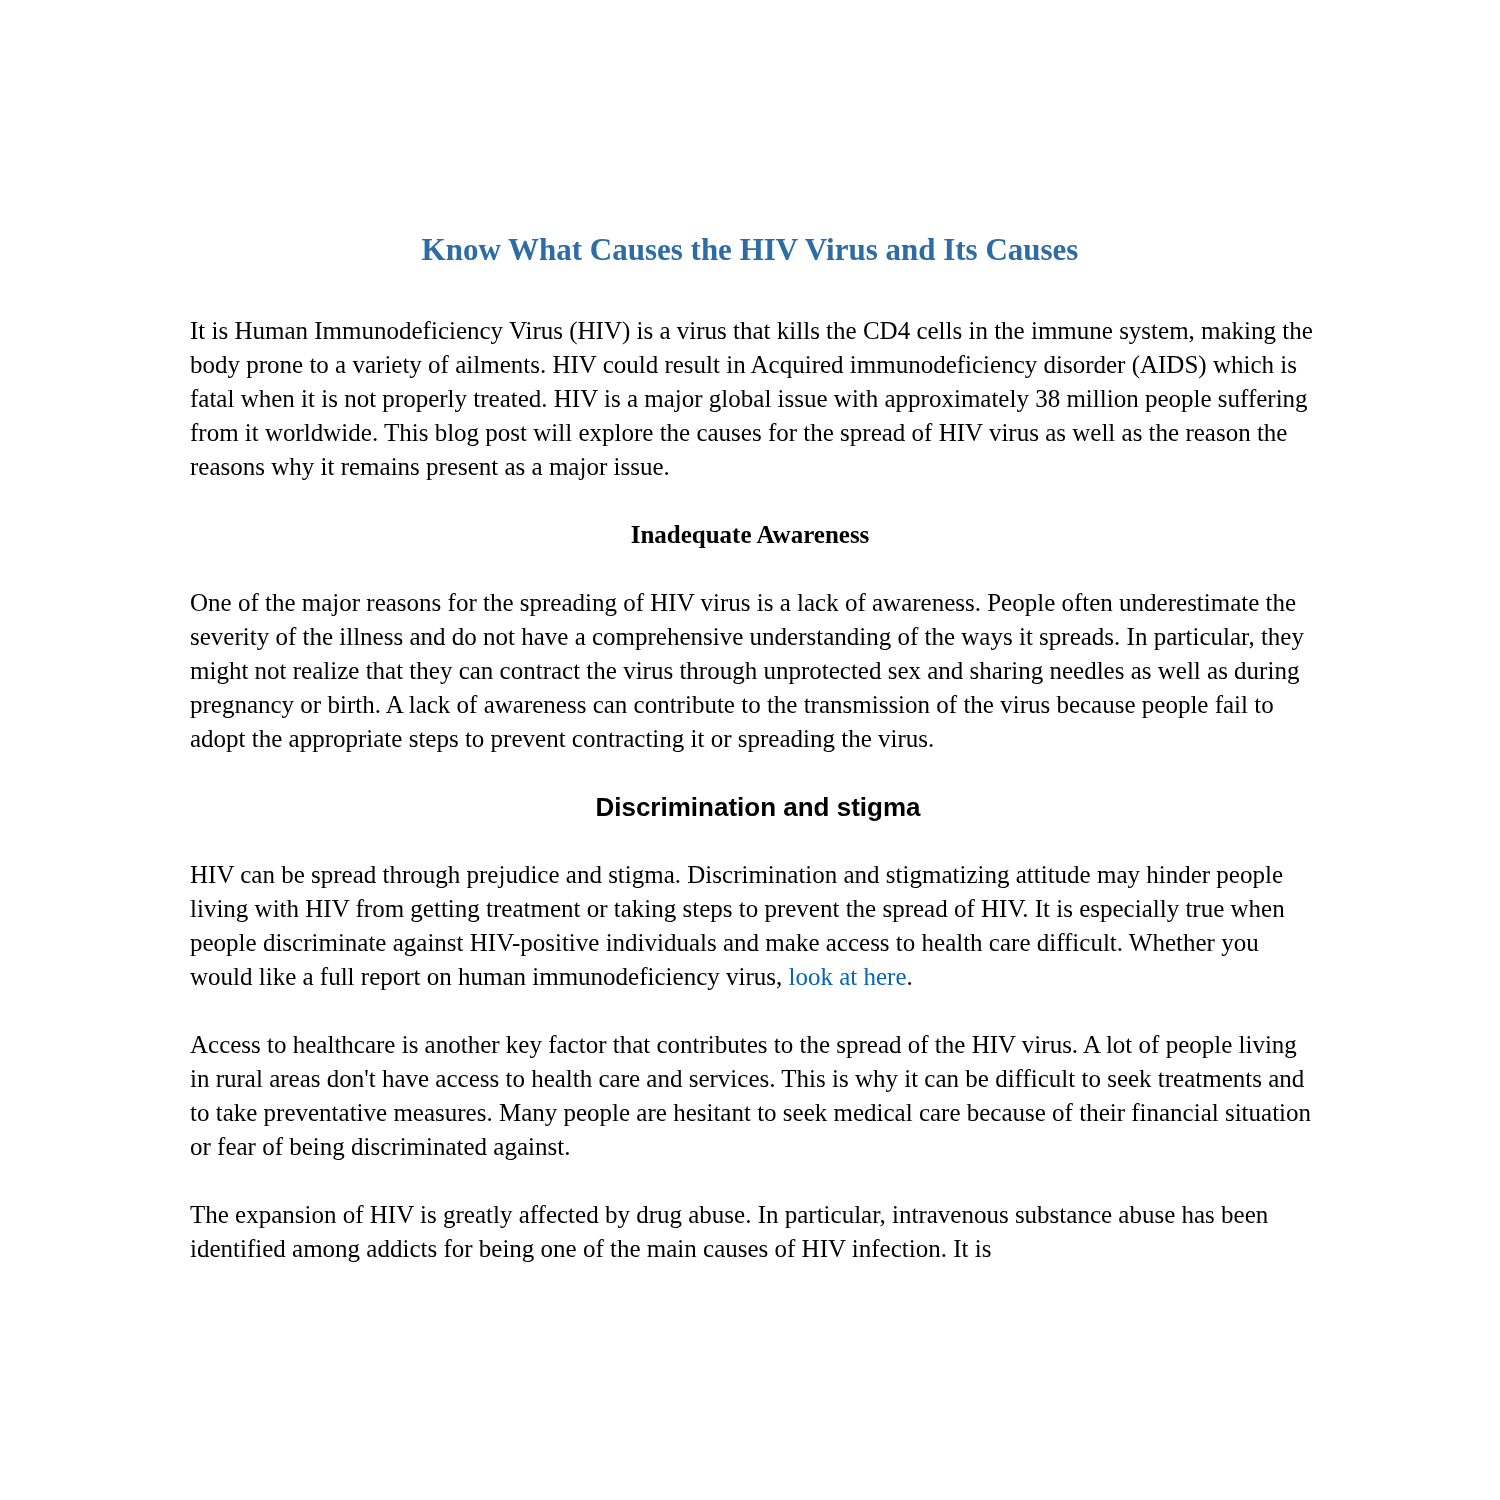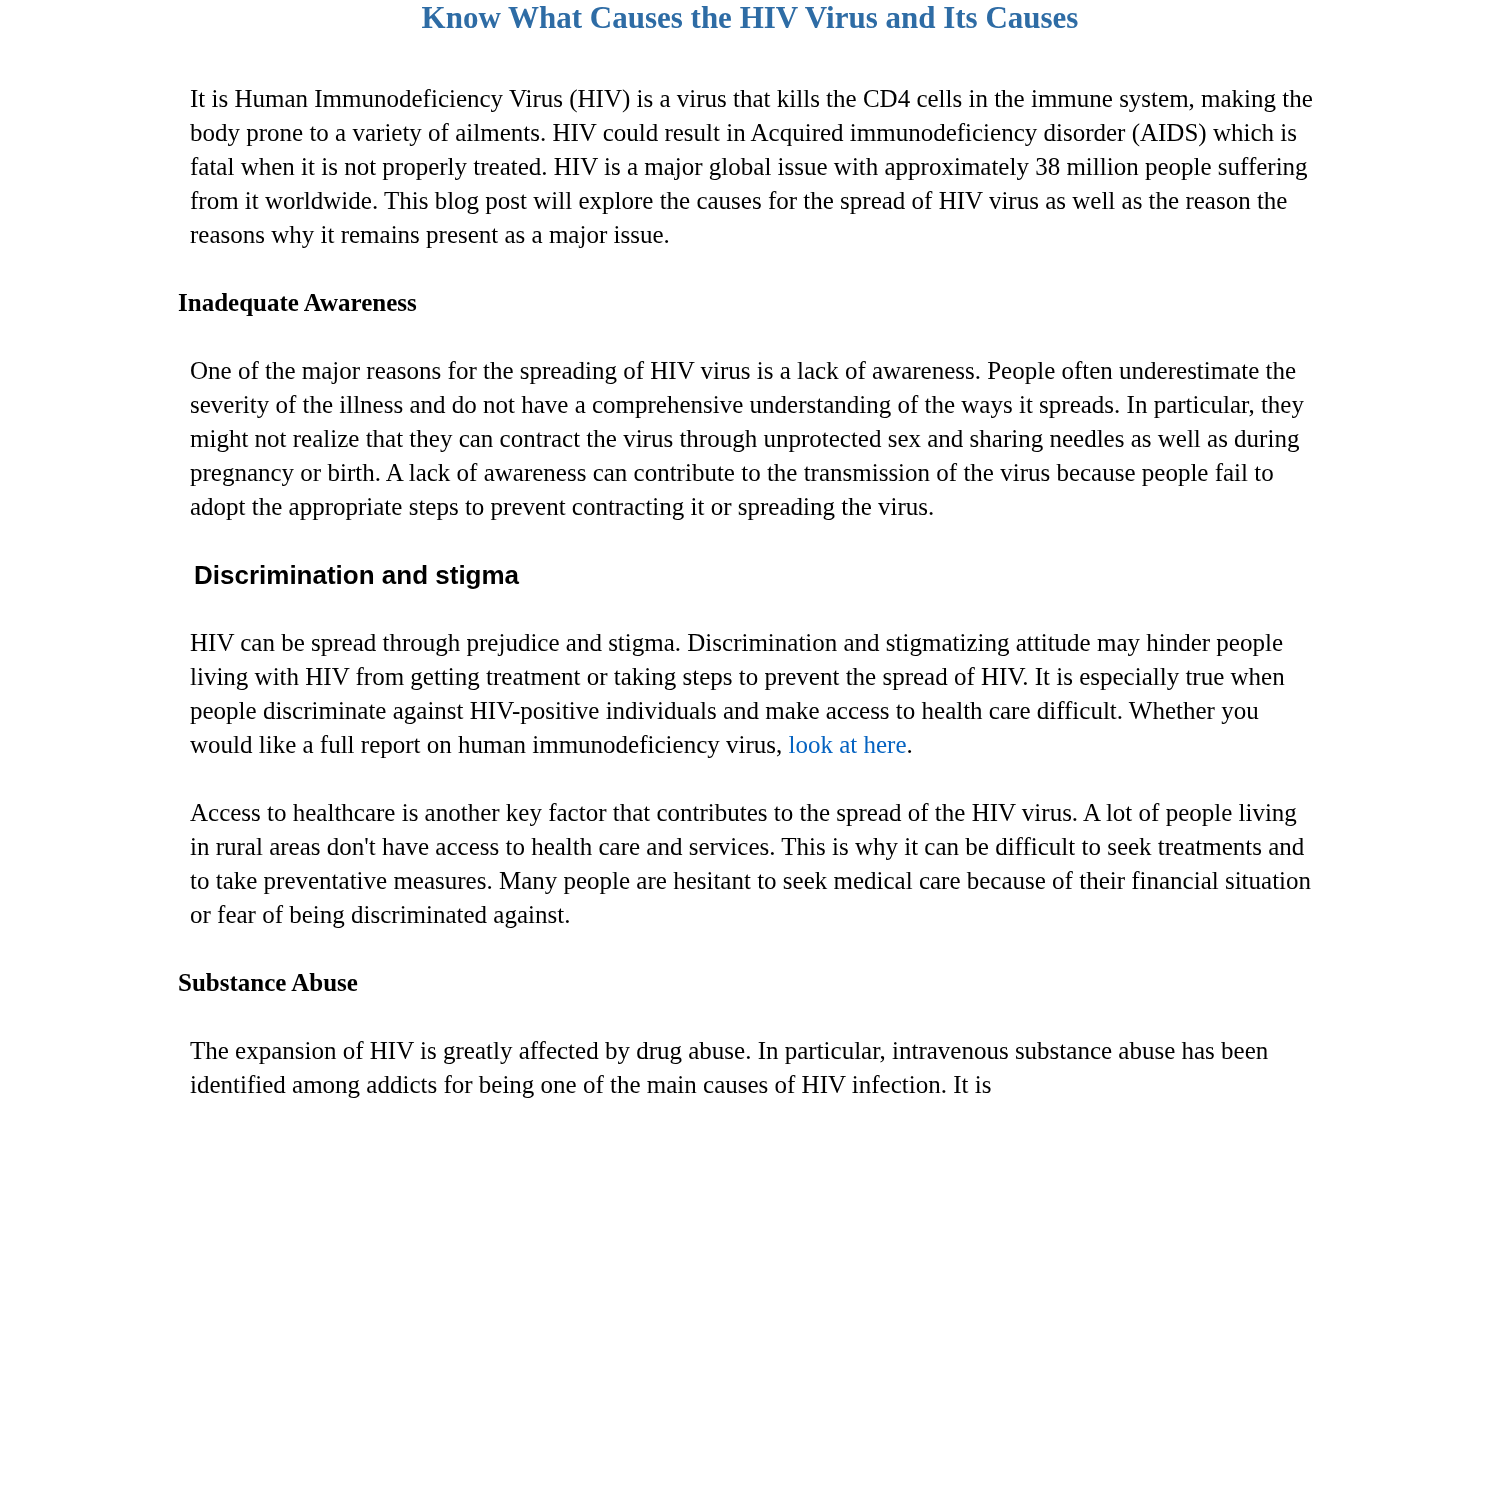--- a/index.html
+++ b/index.html
@@ -10,20 +10,21 @@
   body {
     width: 1500px;
     height: 1500px;
     overflow: hidden;
     font-family: "Liberation Serif", serif;
     color: #000000;
   }
   .page {
     width: 1144px;
     margin: 0 auto;
+    padding-top: 232px;
   }
   .doc-title {
     font-size: 31px;
     font-weight: bold;
     text-align: center;
     color: var(--title-color, #2e6ca5);
     margin: 0 0 46px 0;
     font-family: "Liberation Serif", serif;
   }
   p.body-text {
@@ -31,20 +32,21 @@
     line-height: 34px;
     margin: 0 0 34px 12px;
     text-align: left;
   }
   h2.section-heading {
     font-size: 25px;
     line-height: 34px;
     font-weight: bold;
     margin: 34px 0 34px 0;
     font-family: "Liberation Serif", serif;
+    text-align: center;
   }
   h2.section-heading.sans {
     font-family: "Liberation Sans", sans-serif;
     font-size: 26px;
     margin-left: 16px;
   }
   a.doc-link {
     color: var(--link-color, #0563c1);
     cursor: pointer;
   }
@@ -62,17 +64,16 @@
 
   <p class="body-text">One of the major reasons for the spreading of HIV virus is a lack of awareness. People often underestimate the severity of the illness and do not have a comprehensive understanding of the ways it spreads. In particular, they might not realize that they can contract the virus through unprotected sex and sharing needles as well as during pregnancy or birth. A lack of awareness can contribute to the transmission of the virus because people fail to adopt the appropriate steps to prevent contracting it or spreading the virus.</p>
 
   <h2 class="section-heading sans">Discrimination and stigma</h2>
 
   <p class="body-text"><span>HIV can be spread through prejudice and stigma. Discrimination and stigmatizing attitude may hinder people living with HIV from getting treatment or taking steps to prevent the spread of HIV. It is especially true when people discriminate against HIV-positive individuals and make access to health care difficult. Whether you would like a full report on human immunodeficiency virus, </span><a class="doc-link">look at here</a><span>.</span></p>
 
 
   <p class="body-text">Access to healthcare is another key factor that contributes to the spread of the HIV virus. A lot of people living in rural areas don't have access to health care and services. This is why it can be difficult to seek treatments and to take preventative measures. Many people are hesitant to seek medical care because of their financial situation or fear of being discriminated against.</p>
 
-  <h2 class="section-heading">Substance Abuse</h2>
 
   <p class="body-text">The expansion of HIV is greatly affected by drug abuse. In particular, intravenous substance abuse has been identified among addicts for being one of the main causes of HIV infection. It is</p>
 
 </div>
 
 </body></html>

